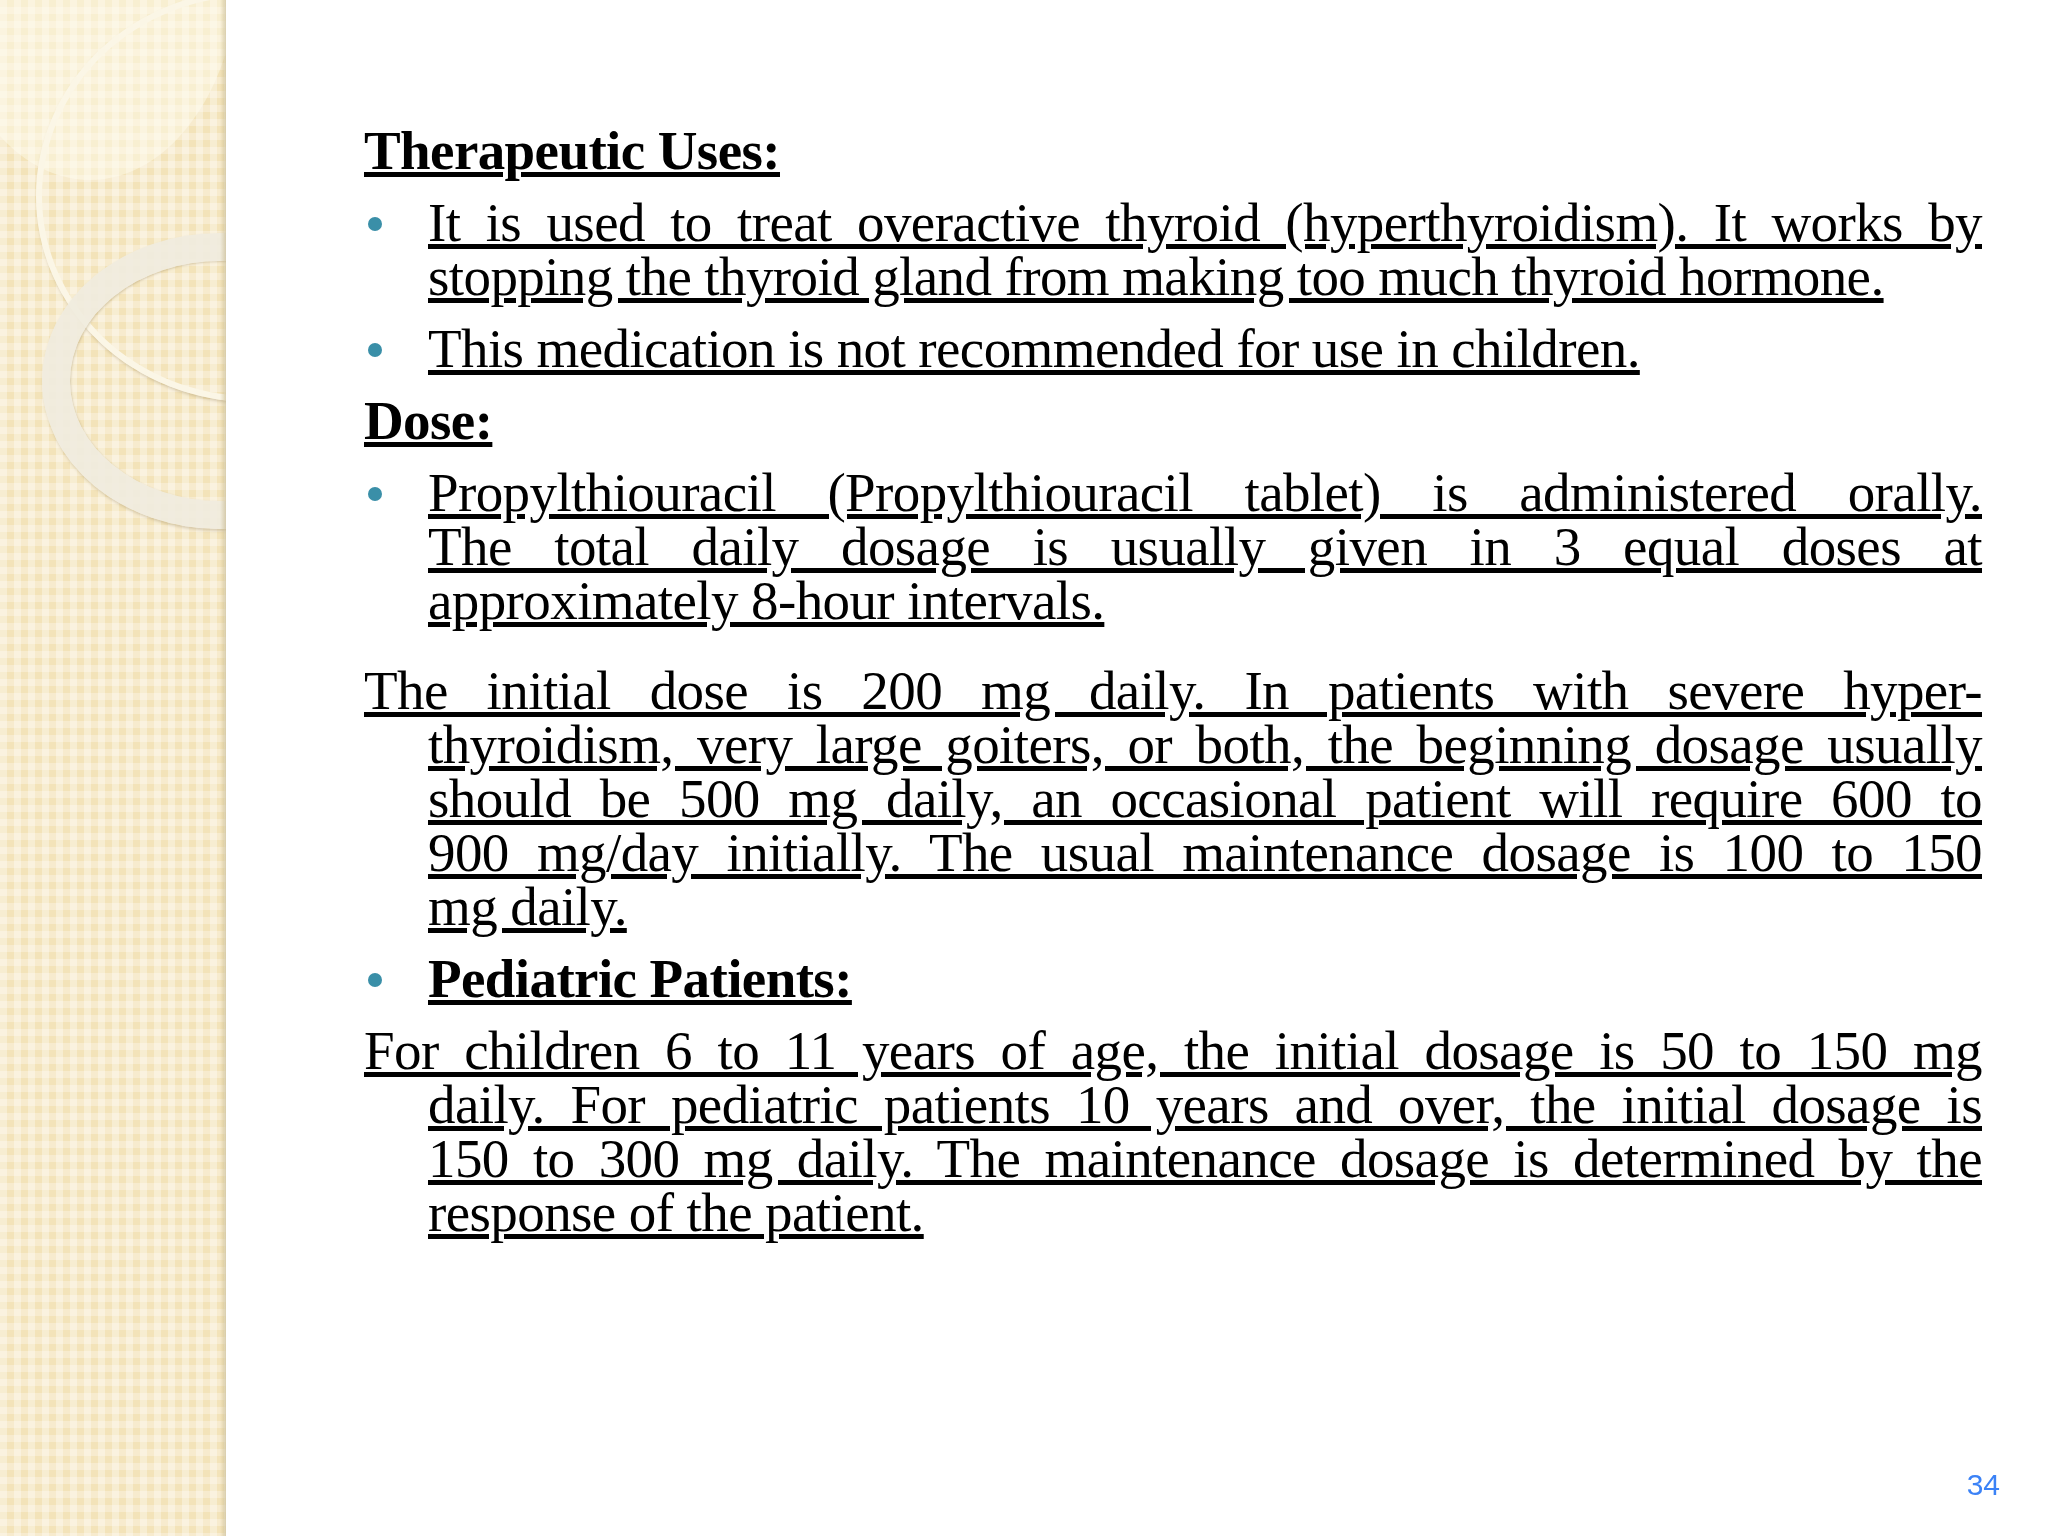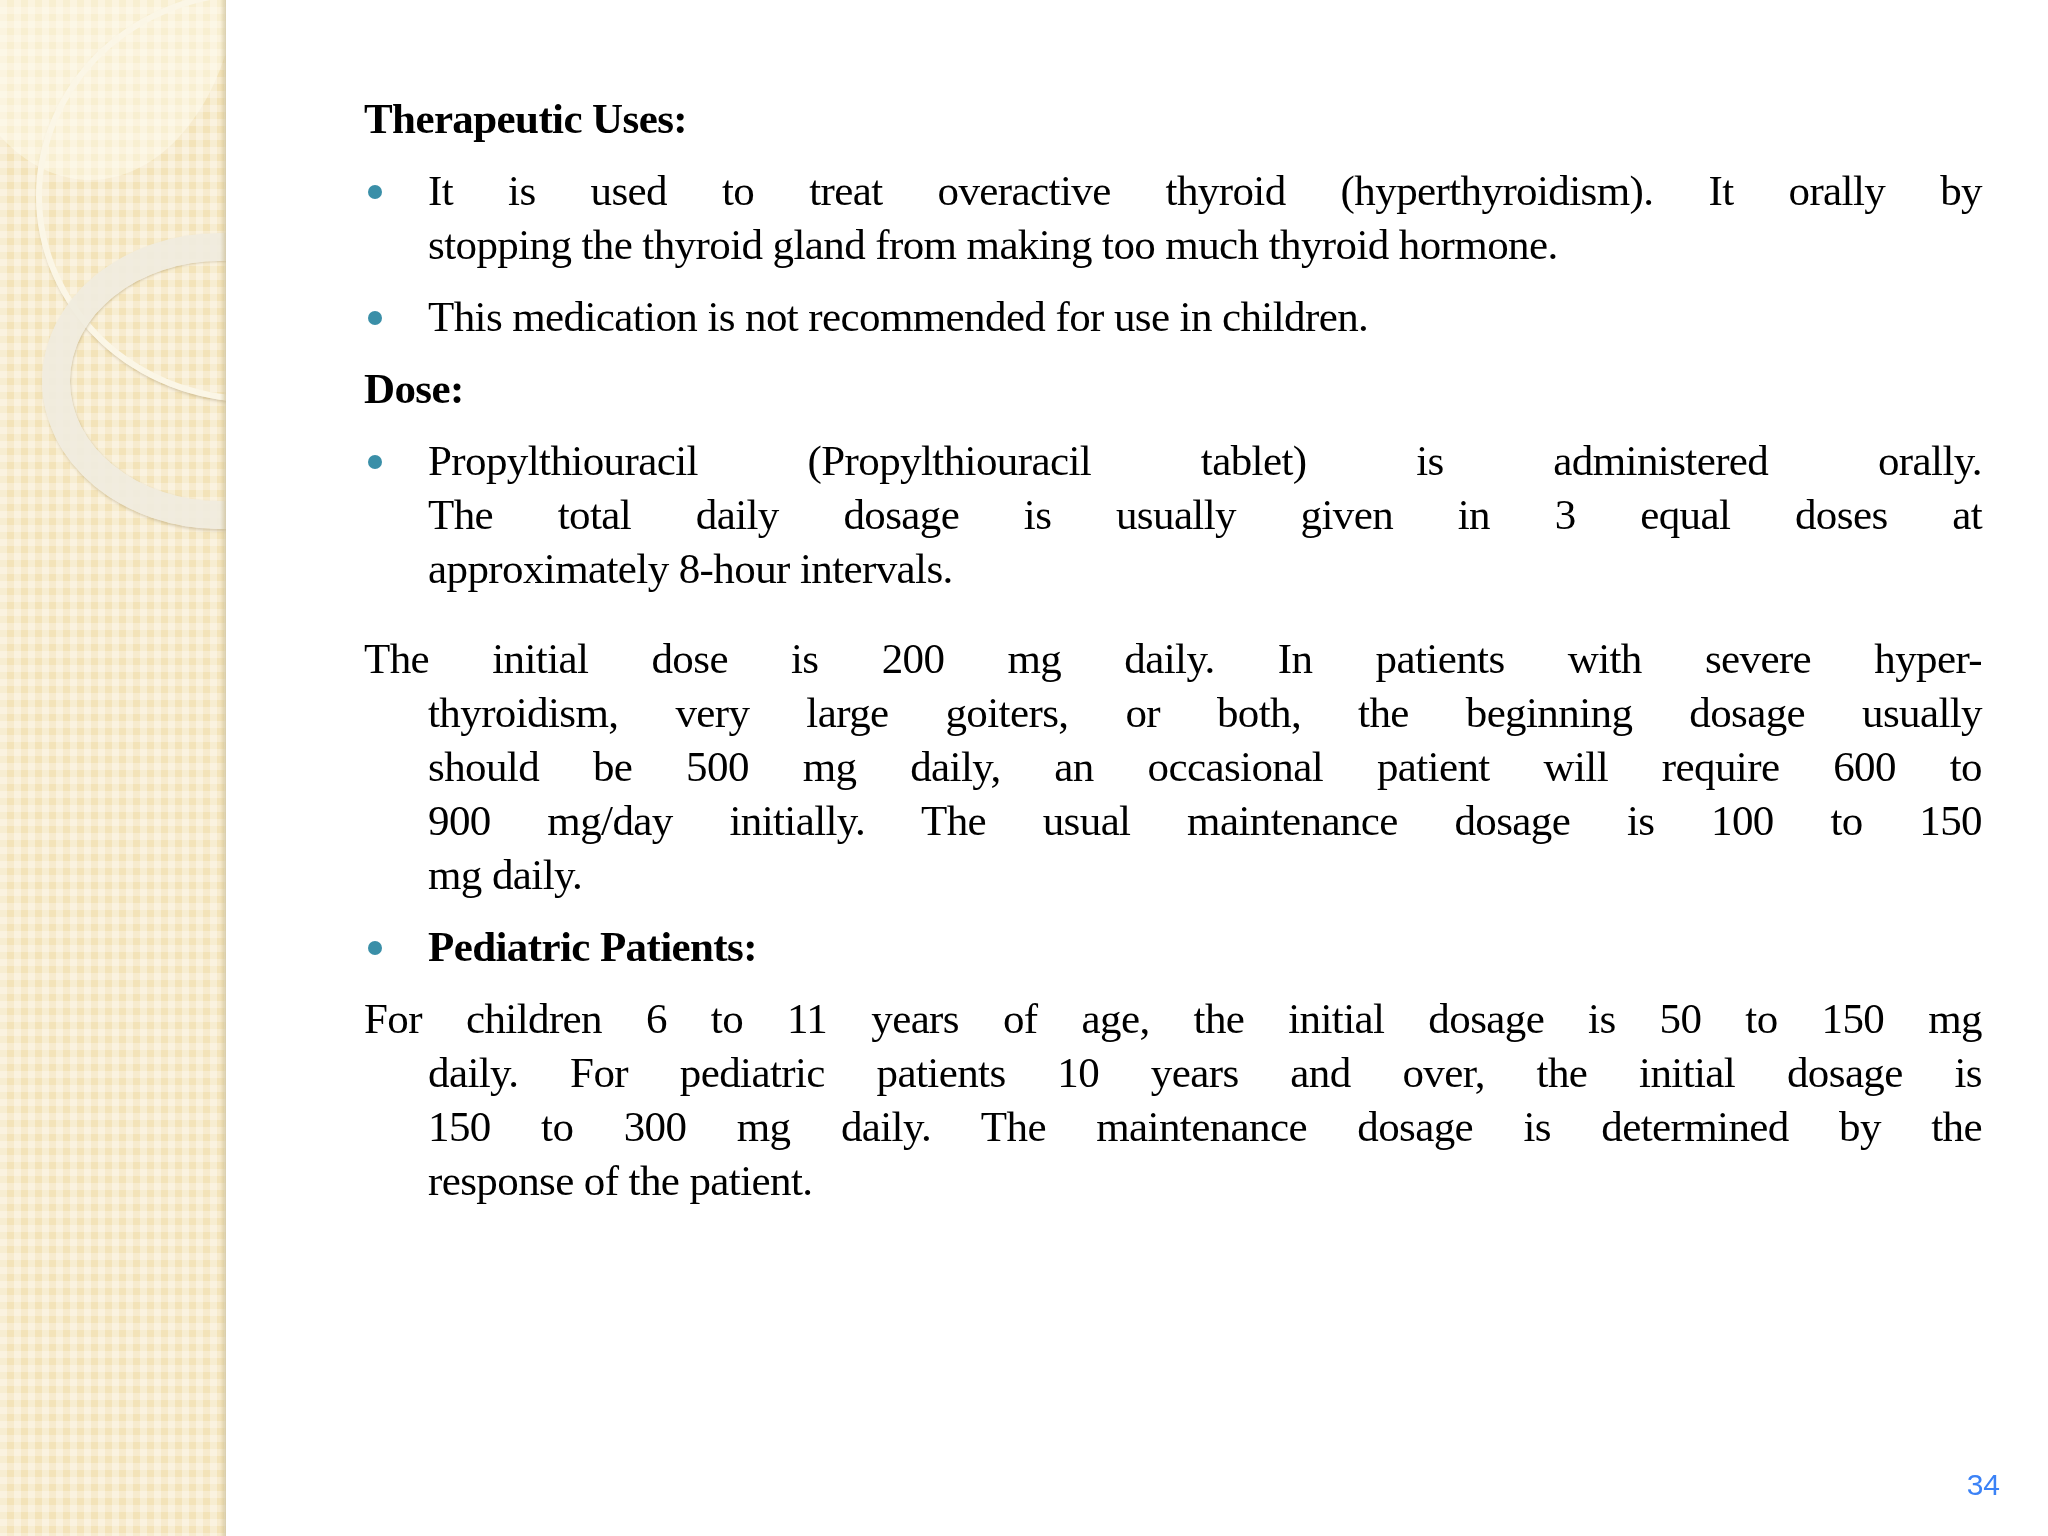--- a/index.html
+++ b/index.html
@@ -56,23 +56,24 @@
     width: 300px; height: 240px;
     border-radius: 50%;
     border: 28px solid rgba(240,236,222,0.92);
     box-shadow: 1px 2px 3px rgba(150,130,90,0.35), inset 1px 1px 2px rgba(150,130,90,0.3);
   }
 
   
   .content {
     position: absolute;
     left: 364px;
-    top: 92px;
+    top: 124px;
     width: 1618px;
-    font-size: 43px;
+    font-size: 55px;
+    text-decoration: underline;
   }
   .line {
     height: 54px;
     line-height: 54px;
     white-space: nowrap;
     text-align: justify;
     text-align-last: justify;
     letter-spacing: -0.6px;
   }
   .line.last {
@@ -120,21 +121,21 @@
   <div class="ring"></div>
 </div>
 
 <div class="content">
 
   <div class="heading">Therapeutic Uses:</div>
   <div class="gap"></div>
 
   <div class="item">
     <span class="bullet"></span>
-    <div class="line">It is used to treat overactive thyroid (hyperthyroidism). It orally by</div>
+    <div class="line">It is used to treat overactive thyroid (hyperthyroidism). It works by</div>
     <div class="line last">stopping the thyroid gland from making too much thyroid hormone.</div>
   </div>
   <div class="gap"></div>
 
   <div class="item">
     <span class="bullet"></span>
     <div class="line last">This medication is not recommended for use in children.</div>
   </div>
   <div class="gap"></div>
 

